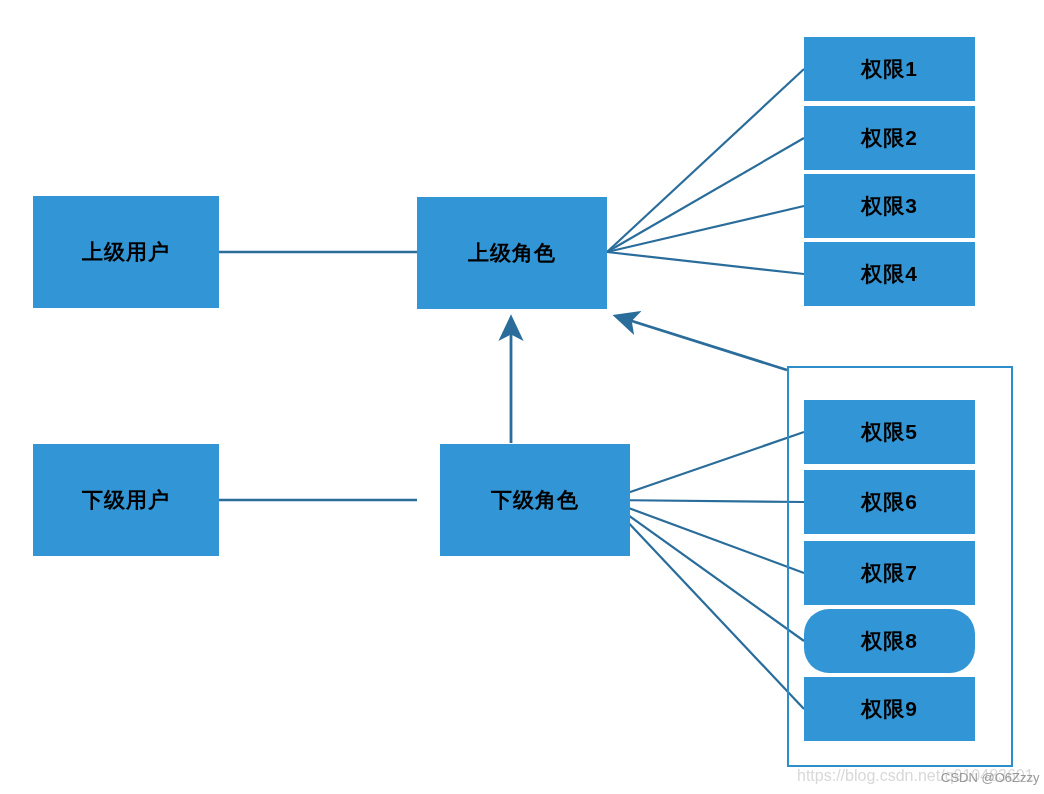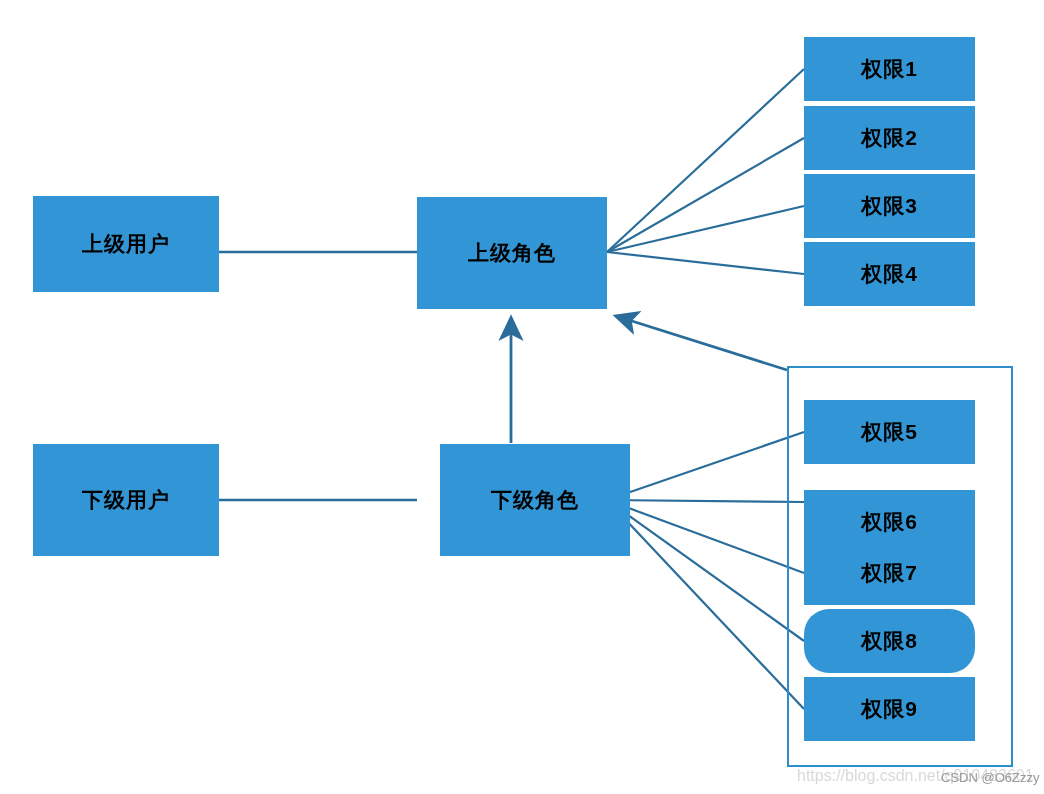--- a/index.html
+++ b/index.html
@@ -67,31 +67,31 @@
   }
   .watermark-badge{
     position:absolute;
     left:941px;top:770px;
     font-size:13px;
     color:var(--watermark-dark);
     white-space:nowrap;
     z-index:4;
   }
   
-  .n-superior-user{left:33px;top:196px;width:186px;height:96px;}
+  .n-superior-user{left:33px;top:196px;width:186px;height:112px;}
   .n-superior-role{left:417px;top:197px;width:190px;height:112px;}
   .n-sub-user{left:33px;top:444px;width:186px;height:112px;}
   .n-sub-role{left:417px;top:444px;width:190px;height:112px;margin-left:23px;}
   .n-perm{left:804px;width:171px;height:64px;}
   .n-perm1{top:37px;}
   .n-perm2{top:106px;}
   .n-perm3{top:174px;}
   .n-perm4{top:242px;}
   .n-perm5{top:400px;}
-  .n-perm6{top:490px;}
+  .n-perm6{top:470px;}
   .n-perm7{top:541px;}
   .n-perm8{top:609px;border-radius:25px;}
   .n-perm9{top:677px;}
 </style>
 </head>
 <body>
 
 <div class="canvas">
 
   <svg class="edges" viewBox="0 0 1044 794">

